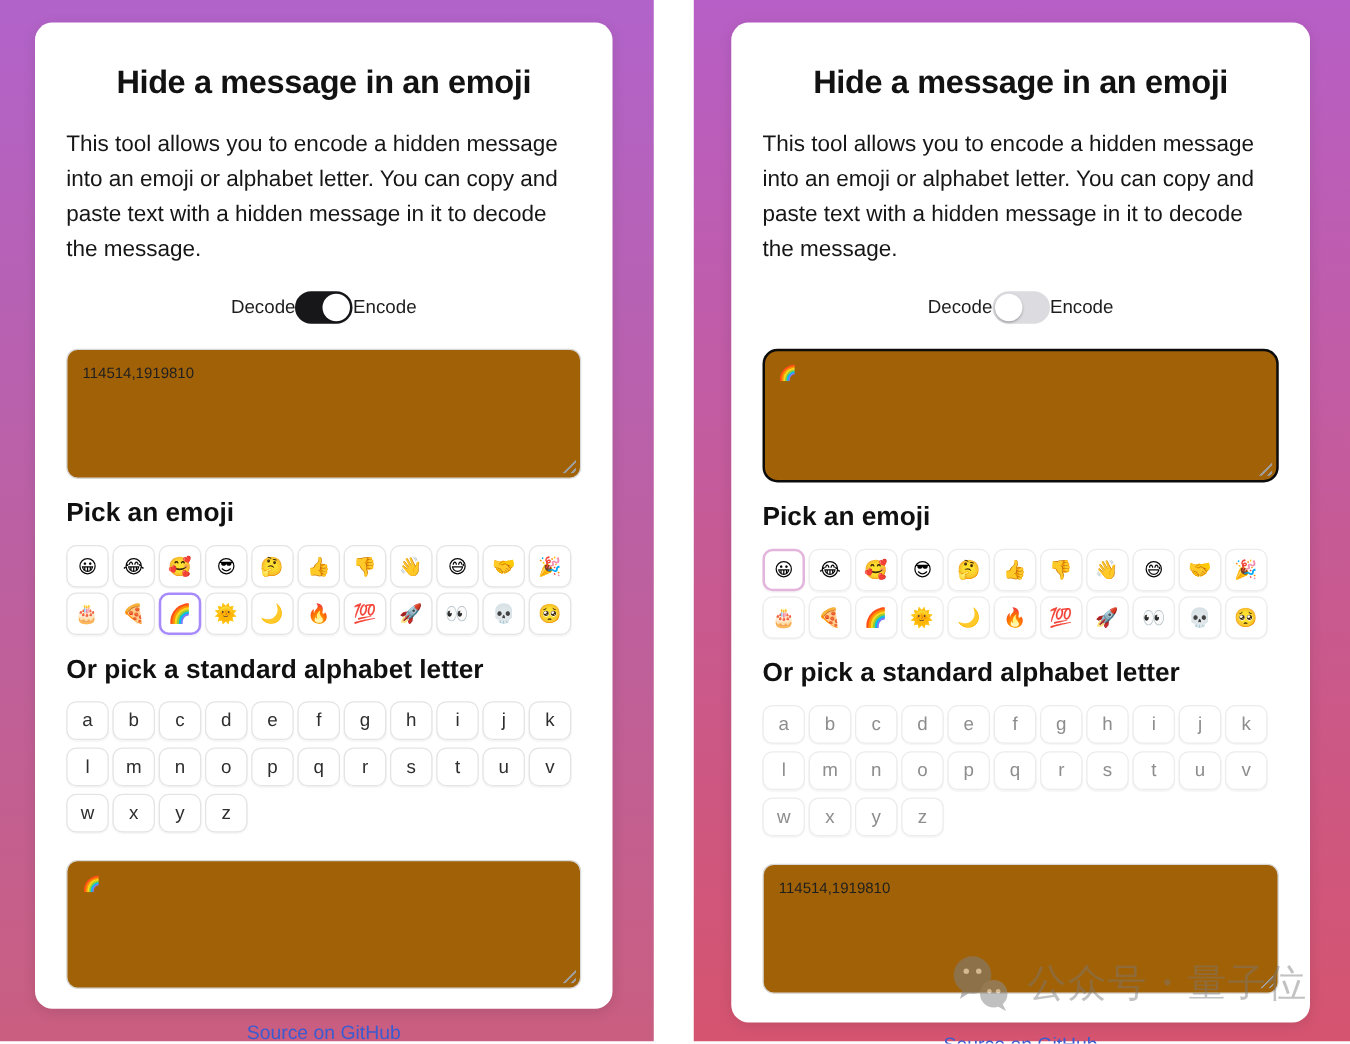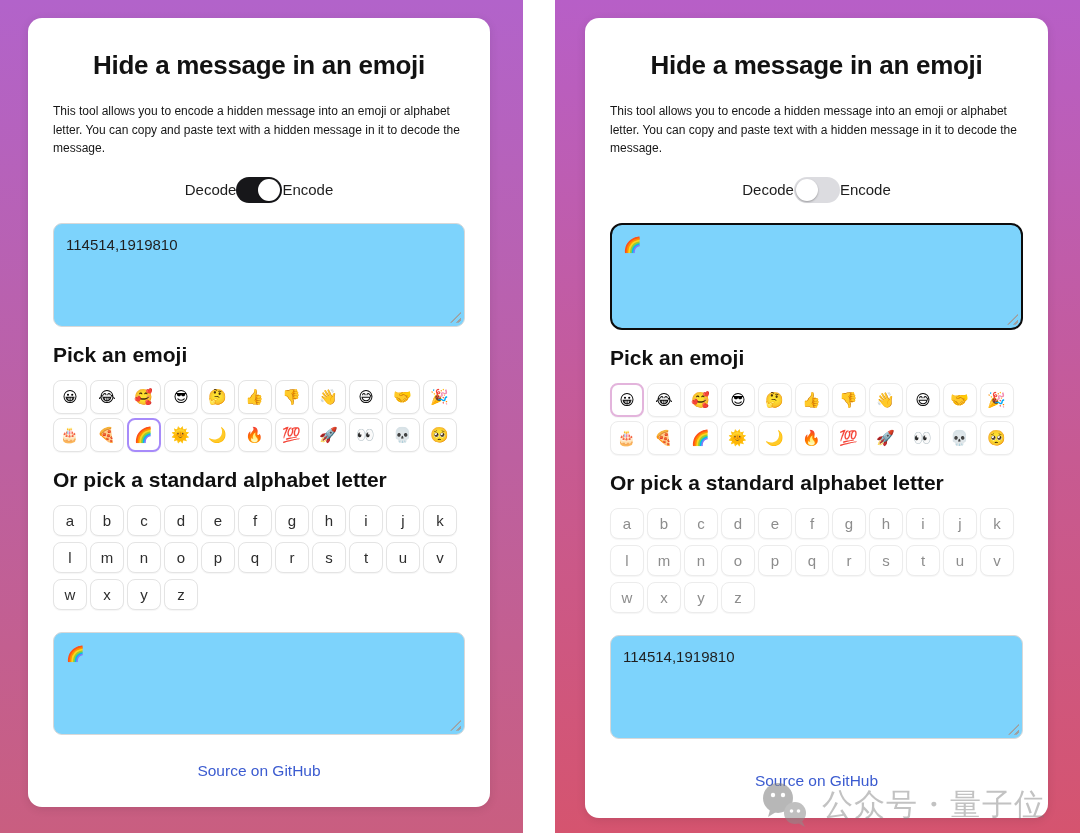--- a/index.html
+++ b/index.html
@@ -9,32 +9,32 @@
   .shot{position:absolute;top:0;height:833px;}
   .shot-left{left:0;width:523px;background:linear-gradient(180deg,#b263ca 0%,#bd60a0 55%,#c95e80 100%);}
   .shot-right{left:555px;width:525px;background:linear-gradient(180deg,#b75fc7 0%,#c75a92 55%,#d5546f 100%);}
 
   .card{position:absolute;background:#fff;border-radius:14px;padding:24px 25px 0;box-sizing:border-box;
         box-shadow:0 2px 10px rgba(0,0,0,.10);}
   .shot-left  .card{left:28px;top:18px;width:462px;height:789px;}
   .shot-right .card{left:30px;top:18px;width:463px;height:800px;}
 
   .title{margin:8px 0 0;font-size:26px;font-weight:700;text-align:center;color:#121212;letter-spacing:-.3px;}
-  .desc{margin:21px 0 0;font-size:12px;line-height:1.55;color:#161616;}
+  .desc{margin:21px 0 0;font-size:18px;line-height:1.55;color:#161616;}
 
   .toggle-row{margin-top:19px;display:flex;align-items:center;justify-content:center;
               font-size:15px;color:#1d1d1d;}
   .toggle{width:46px;height:26px;border-radius:13px;position:relative;background:#dcdce0;cursor:pointer;}
   .toggle.on{background:#17171a;}
   .knob{position:absolute;top:2px;left:2px;width:22px;height:22px;border-radius:50%;background:#fff;
         box-shadow:0 1px 2px rgba(0,0,0,.3);}
   .toggle.on .knob{left:auto;right:2px;}
 
-  .textarea{position:relative;margin-top:20px;background:#7dd3fc;border:1px solid #d8d8d8;border-radius:9px;
-            padding:10px 12px;font-size:15px;color:#1f1f1f;box-sizing:border-box;text-align:left;
+  .textarea{position:relative;margin-top:20px;background:#a16207;border:1px solid #d8d8d8;border-radius:9px;
+            padding:10px 12px;font-size:12px;color:#1f1f1f;box-sizing:border-box;text-align:left;
             overflow:hidden;line-height:1.4;}
   .shot-left  .ta-in{height:104px;}
   .shot-left  .ta-out{margin-top:22px;height:103px;}
   .shot-right .ta-in{height:107px;border:2.5px solid #0c0c0c;border-radius:12px;padding:9px 11px;}
   .shot-right .ta-out{margin-top:22px;height:104px;}
   .rh{position:absolute;right:3px;bottom:3px;width:11px;height:11px;
       background:repeating-linear-gradient(135deg,transparent 0 3px,#9f9f9f 3px 4.5px);
       clip-path:polygon(100% 0,100% 100%,0 100%);}
 
   .pick{margin:16px 0 0;font-size:21px;font-weight:700;color:#101010;}
@@ -47,21 +47,21 @@
   .letter-grid .cell{height:31px;font-size:15px;color:#2e2e2e;}
   .cell.selected{border:2px solid #a78bfa;}
   .shot-right .emoji-grid .cell{border-color:#ececec;}
   .shot-right .letter-grid .cell{color:#8d8d8d;border-color:#ececec;}
   .shot-right .cell.selected{border:2px solid #e3b4dc;}
 
   .gh{display:block;margin:27px auto 0;width:max-content;text-align:center;font-size:15.5px;
       color:#3b5bd0;text-decoration:none;cursor:pointer;}
   .shot-right .gh{margin-top:33px;}
 
-  .watermark{position:absolute;right:34px;bottom:6px;display:flex;align-items:center;gap:10px;
+  .watermark{position:absolute;right:34px;bottom:24px;display:flex;align-items:center;gap:10px;
              pointer-events:none;}
   .wm-text{font-size:31px;color:rgba(120,120,120,.45);letter-spacing:1px;
            font-family:"DejaVu Sans","Liberation Sans",sans-serif;}
 </style>
 </head>
 <body>
 
 <div class="canvas">
 
   <div class="shot shot-left">

